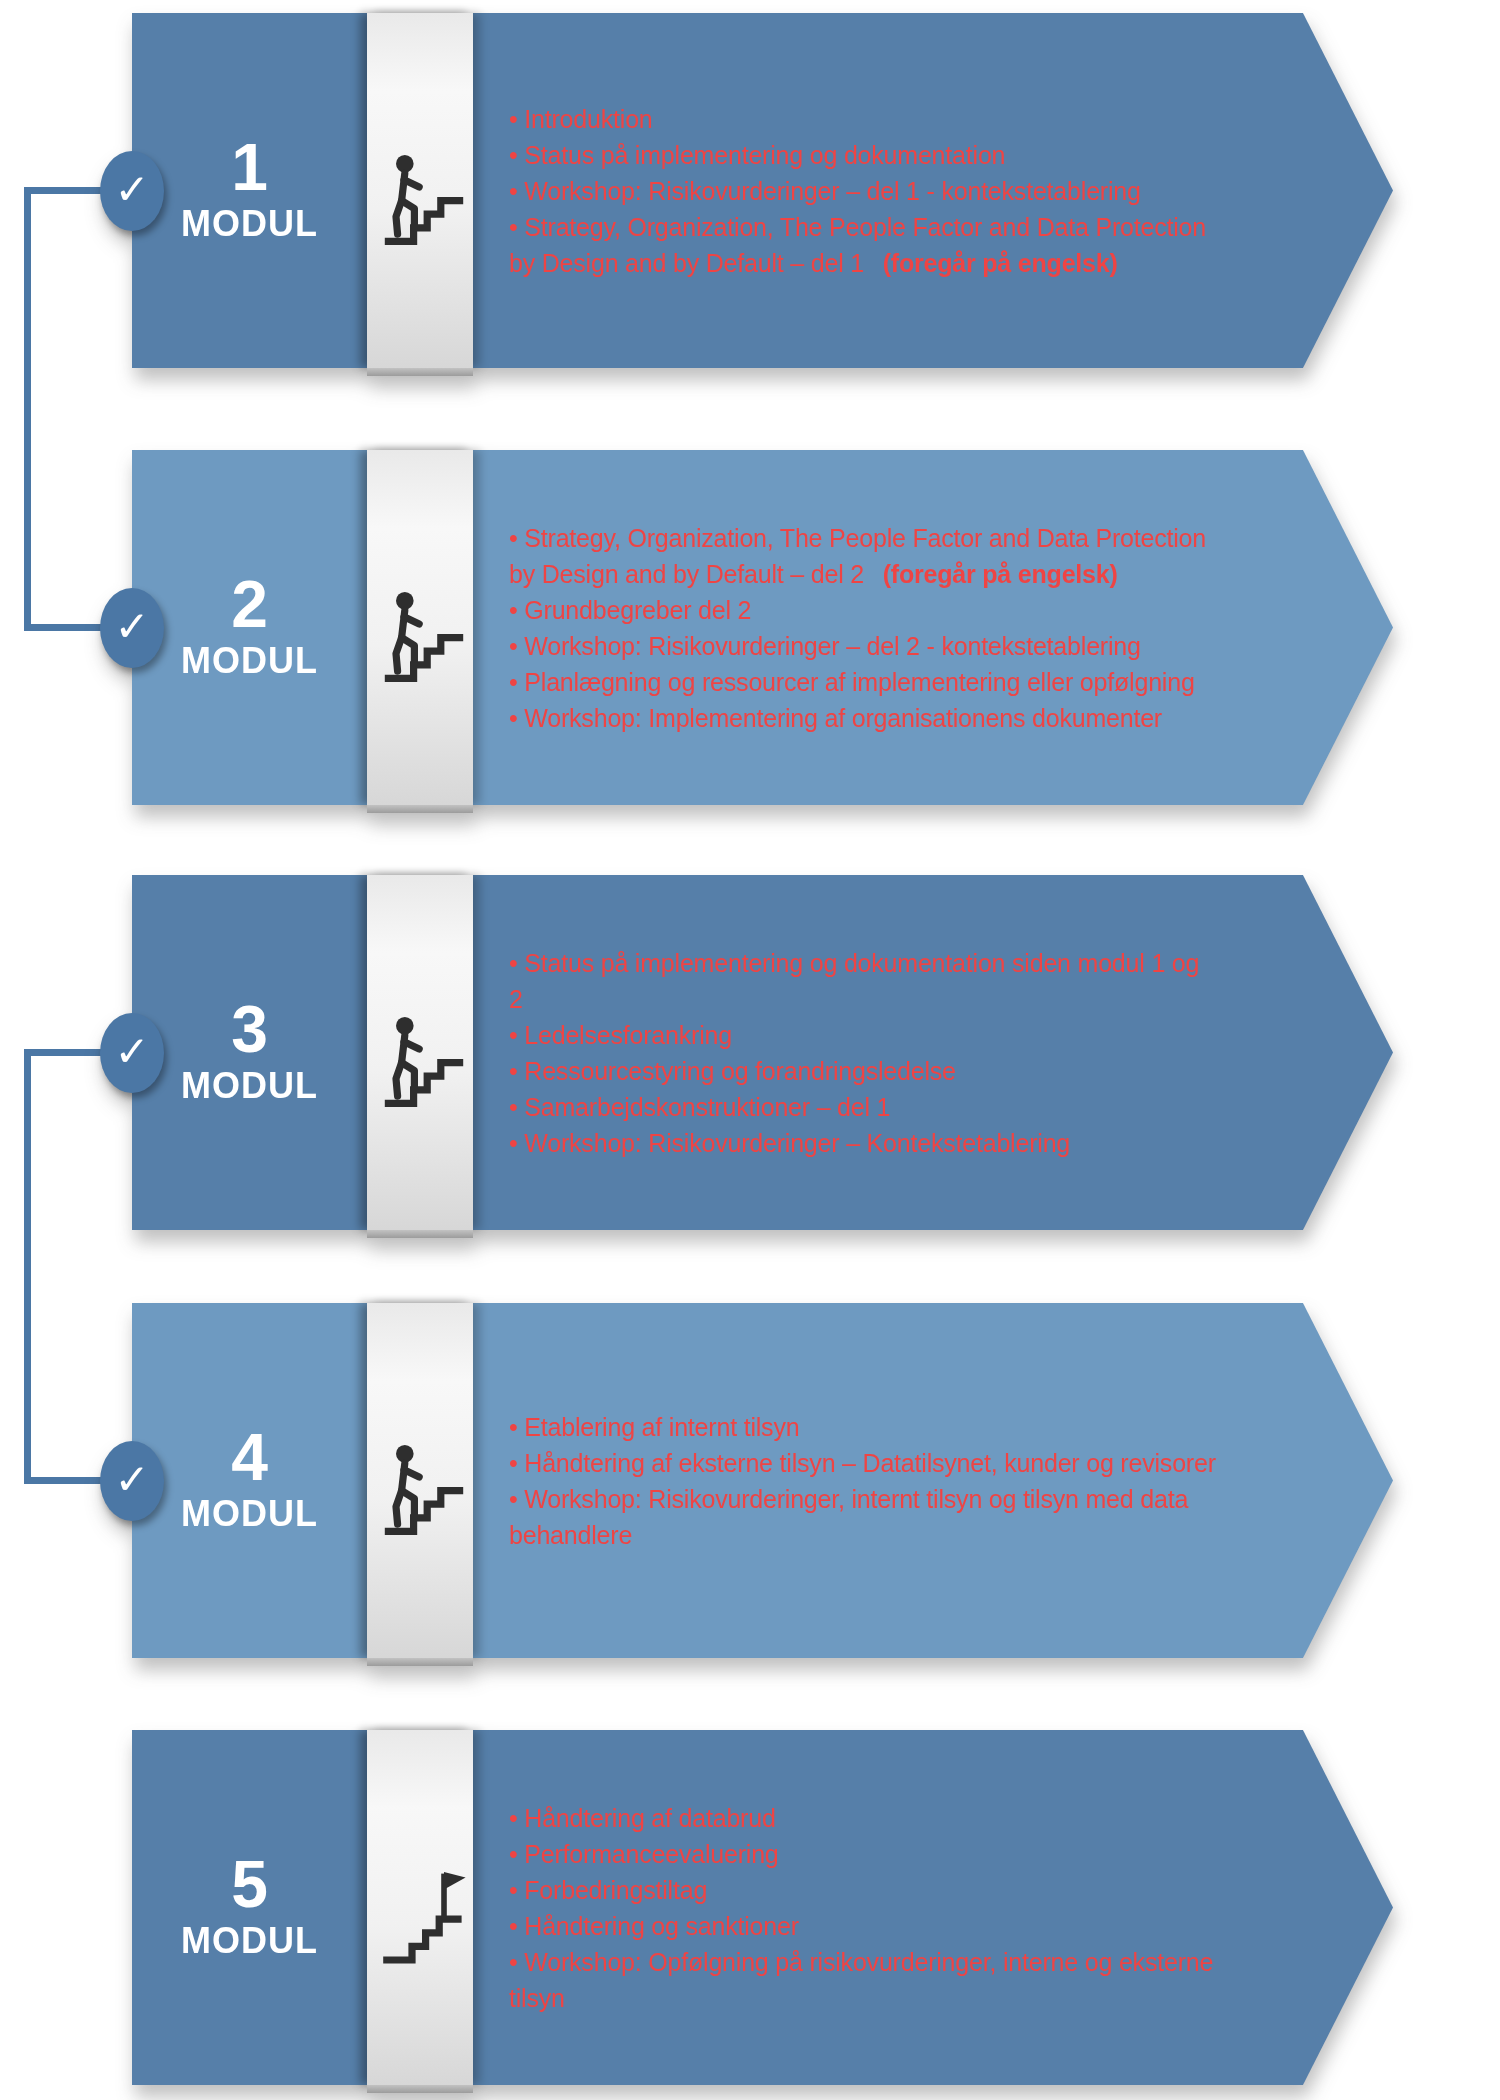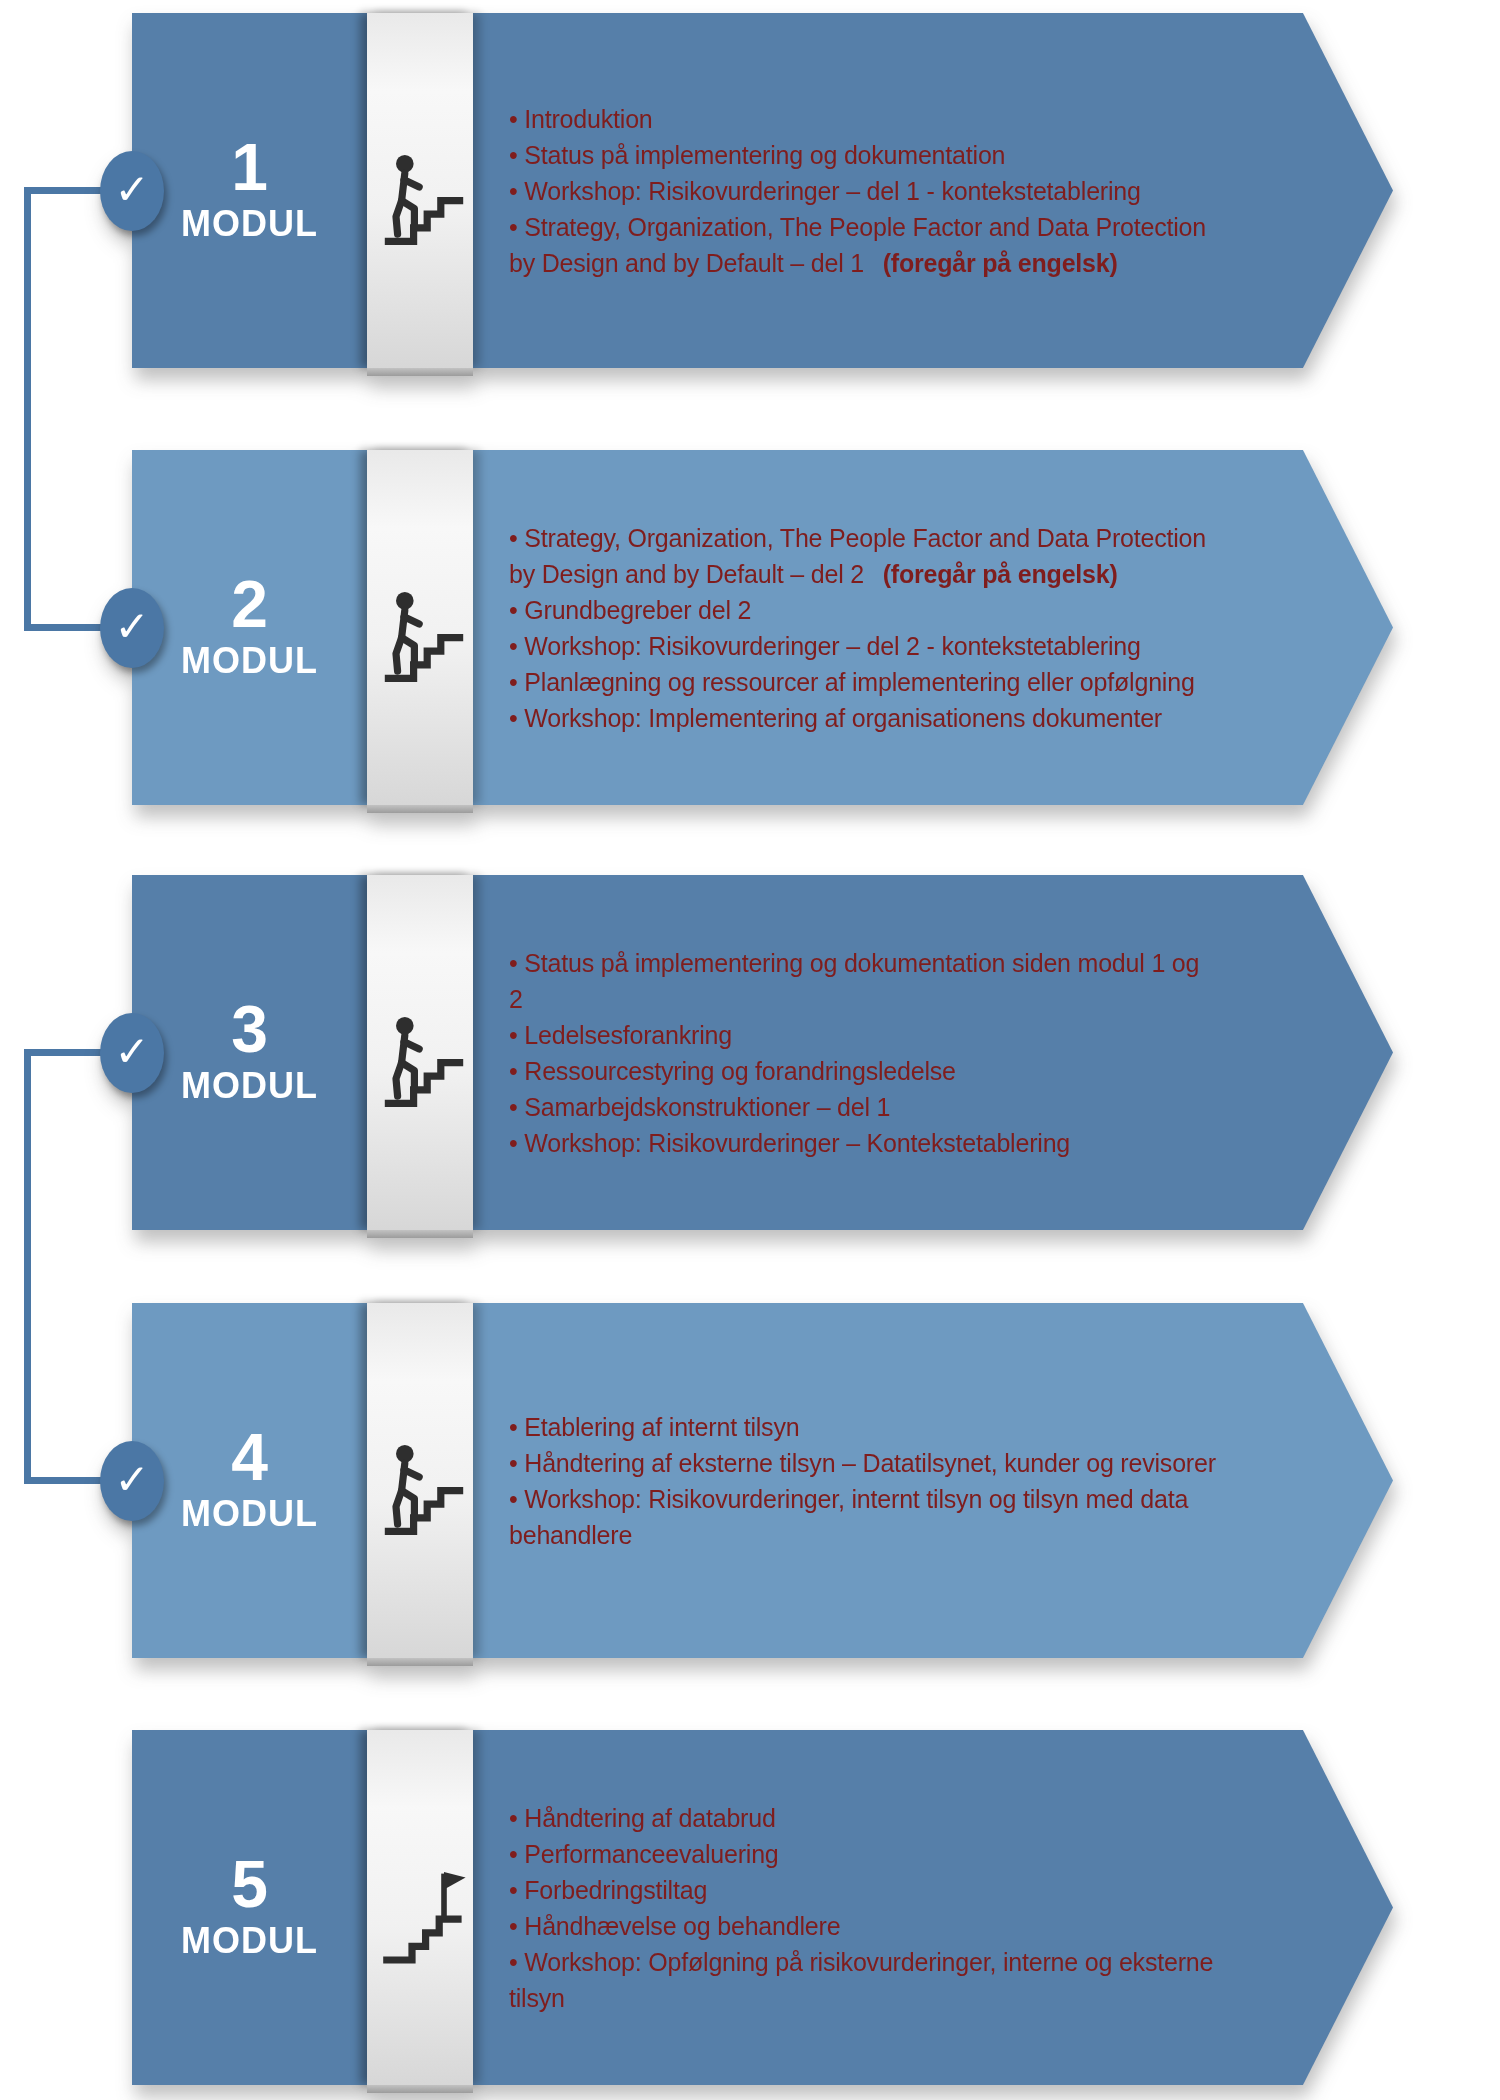--- a/index.html
+++ b/index.html
@@ -35,21 +35,21 @@
     display:flex;align-items:center;justify-content:center;
   }
   .strip::after{
     content:"";position:absolute;left:0;right:0;bottom:-8px;height:8px;
     background:linear-gradient(#c2c2c2,#9c9c9c);
   }
   .stairs-svg{width:96px;height:150px;display:block;}
   .topics{
     position:absolute;left:377px;top:0;bottom:0;width:710px;z-index:3;
     display:flex;flex-direction:column;justify-content:center;
-    color:#7f1d1d;font-size:25px;line-height:36px;letter-spacing:-0.2px;
+    color:#ef4444;font-size:25px;line-height:36px;letter-spacing:-0.2px;
   }
   .topic b{font-weight:700;margin-left:12px;}
   .check{
     position:absolute;left:-32px;top:calc(50% - 40px);width:64px;height:80px;z-index:5;
     background:#4b77a5;border-radius:50%;
     display:flex;align-items:center;justify-content:center;
     box-shadow:3px 5px 7px rgba(0,0,0,.35);
   }
   .check .glyph{color:#ffffff;font-size:42px;font-weight:700;transform:translateY(-1px);}
   .m1{top:13px;}.m2{top:450px;}.m3{top:875px;}.m4{top:1303px;}.m5{top:1730px;}
@@ -182,18 +182,18 @@
       <svg class="stairs-svg icon-flag" viewBox="0 0 120 170" fill="none" stroke="#2e2e2e" stroke-width="9">
         <polyline points="14,150 50,150 50,133 67,133 67,116 84,116 84,99 112,99" fill="none"></polyline>
         <path d="M90 99 L90 42" stroke-width="7"></path>
         <path d="M90 40 L117 47 L90 62 Z" fill="#2e2e2e" stroke="none"></path>
       </svg>
     </div>
     <div class="topics">
         <div class="topic">• Håndtering af databrud</div>
         <div class="topic">• Performanceevaluering</div>
         <div class="topic">• Forbedringstiltag</div>
-        <div class="topic">• Håndhævelse og behandlere</div>
+        <div class="topic">• Håndtering og sanktioner</div>
         <div class="topic">• Workshop: Opfølgning på risikovurderinger, interne og eksterne tilsyn</div>
       </div>
 
   </div>
   </div>
 
 </body></html>

